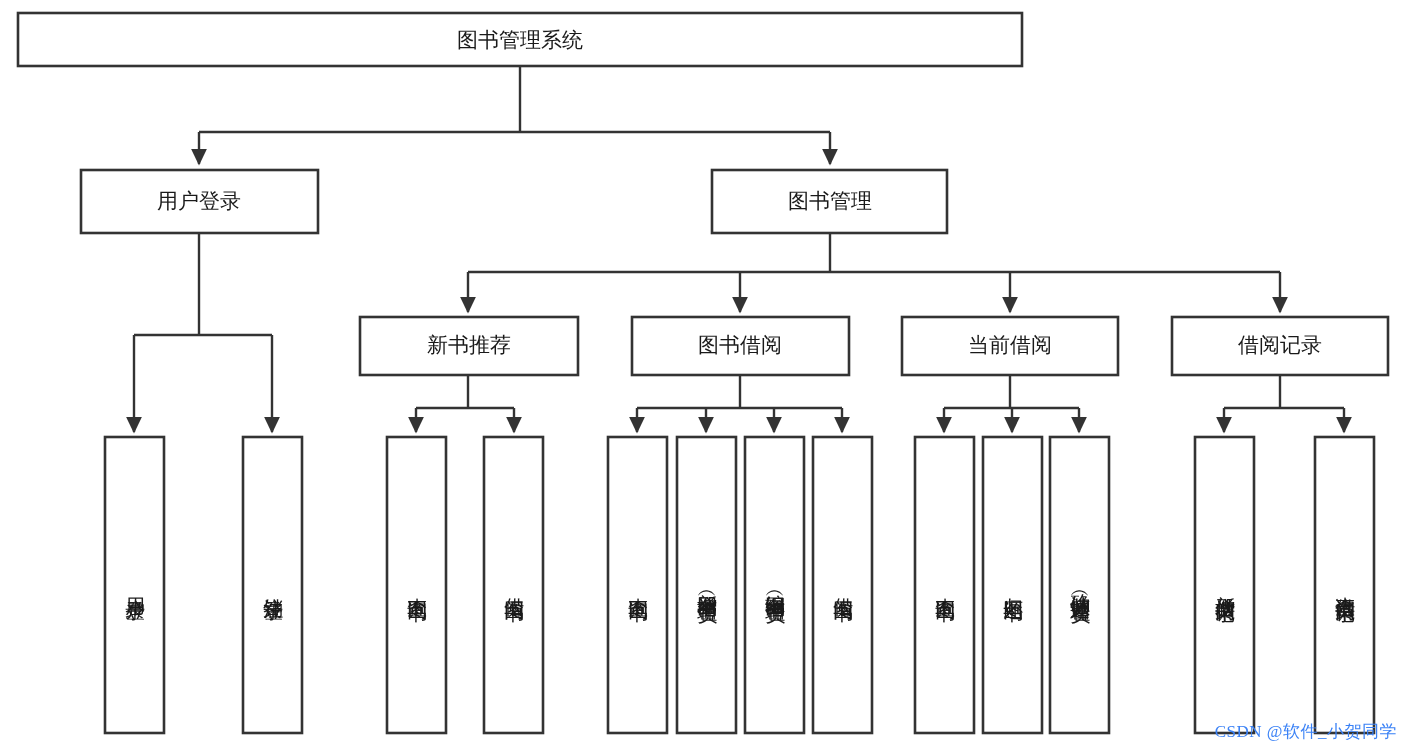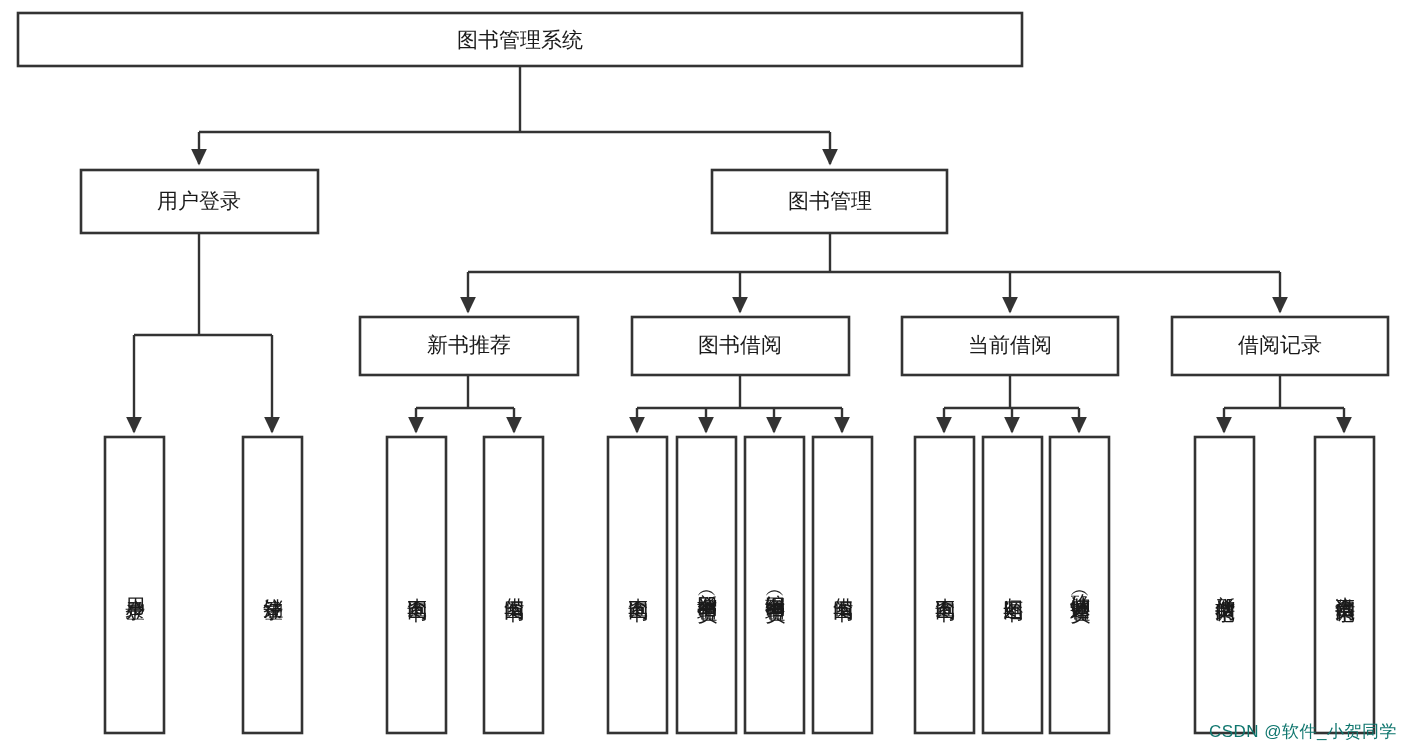--- a/index.html
+++ b/index.html
@@ -45,23 +45,23 @@
     fill: none;
   }
   .arrow-head {
     fill: #333333;
     stroke: none;
   }
   .watermark {
     position: absolute;
     right: 8px;
     bottom: 4px;
-    font-family: Liberation Sans, sans-serif;
+    font-family: Liberation Serif, serif;
     font-size: 17px;
-    color: #0f766e;
+    color: #3b82f6;
     letter-spacing: 0.5px;
     white-space: nowrap;
     pointer-events: none;
   }
 </style>
 </head>
 <body>
 
 <svg id="diagram" viewBox="0 0 1405 747" xmlns="http://www.w3.org/2000/svg">
 

